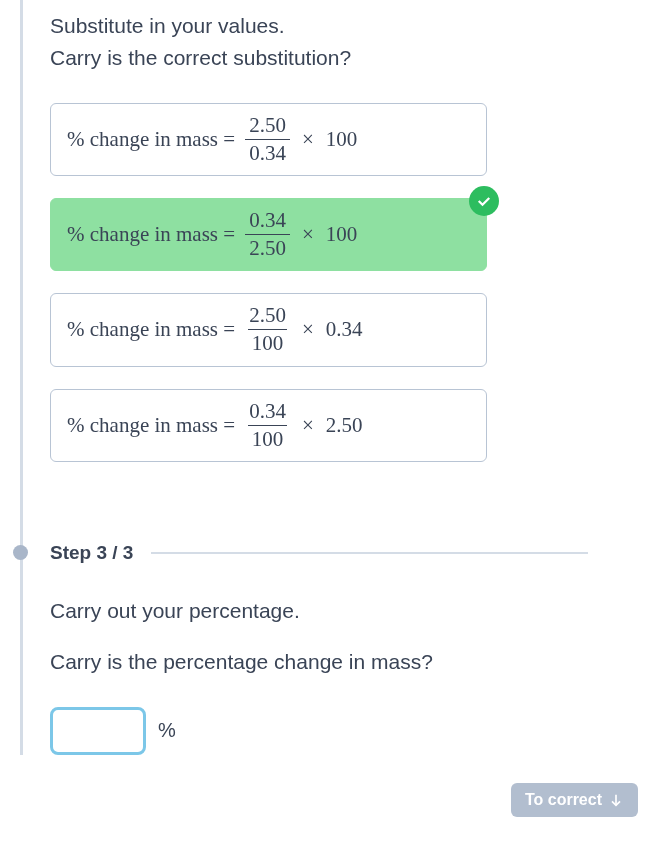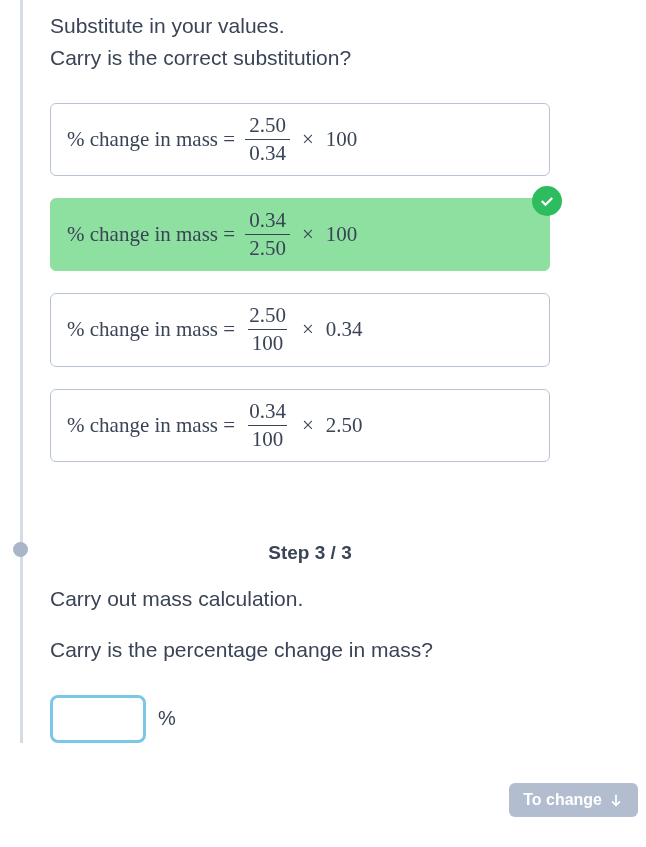--- a/index.html
+++ b/index.html
@@ -39,21 +39,21 @@
     .option {
       border: 1.5px solid #b8c4d4;
       border-radius: 6px;
       background: #fff;
       padding: 10px 16px;
       font-family: Georgia, 'Times New Roman', serif;
       color: #3a4456;
       font-size: 21px;
       display: flex;
       align-items: flex-end;
-      width: 500px;
+      width: 437px;
       position: relative;
       cursor: pointer;
     }
     .option.correct {
       background: #8ee0a1;
       border-color: #8ee0a1;
     }
     .check-badge {
       position: absolute;
       right: -13px;
@@ -91,23 +91,22 @@
     }
     .frac .den {
       border-top: 1.5px solid #3a4456;
       padding: 2px 4px 0;
     }
     .mult { padding: 0 2px; }
     
     .step-header {
       display: flex;
       align-items: center;
-      margin-bottom: 18px;
-      position: relative;
-      flex-direction: column;
+      margin-bottom: 30px;
+      position: relative;
     }
     .step-dot {
       position: absolute;
       left: -37px;
       width: 15px;
       height: 15px;
       background: #a9b6c9;
       border-radius: 50%;
     }
     .step-label {
@@ -236,28 +235,28 @@
       </div>
     </div>
   </div>
 
   <div class="step-header">
     <div class="step-dot"></div>
     <div class="step-label">Step 3 / 3</div>
     <div class="step-line"></div>
   </div>
 
-  <div class="question-text">Carry out mass calculation.</div>
+  <div class="question-text">Carry out your percentage.</div>
   <div class="question-text">Carry is the percentage change in mass?</div>
 
   <div class="answer-row">
     <input class="answer-input" type="text" value="" style="">
     <span class="unit">%</span>
   </div>
 </div>
 
 <button class="to-bottom">
-  <span>To change</span>
+  <span>To correct</span>
   <svg viewBox="0 0 24 24">
       <line x1="12" y1="4" x2="12" y2="20"></line>
       <polyline points="6 14 12 20 18 14"></polyline>
     </svg>
 </button>
 
 </body></html>

